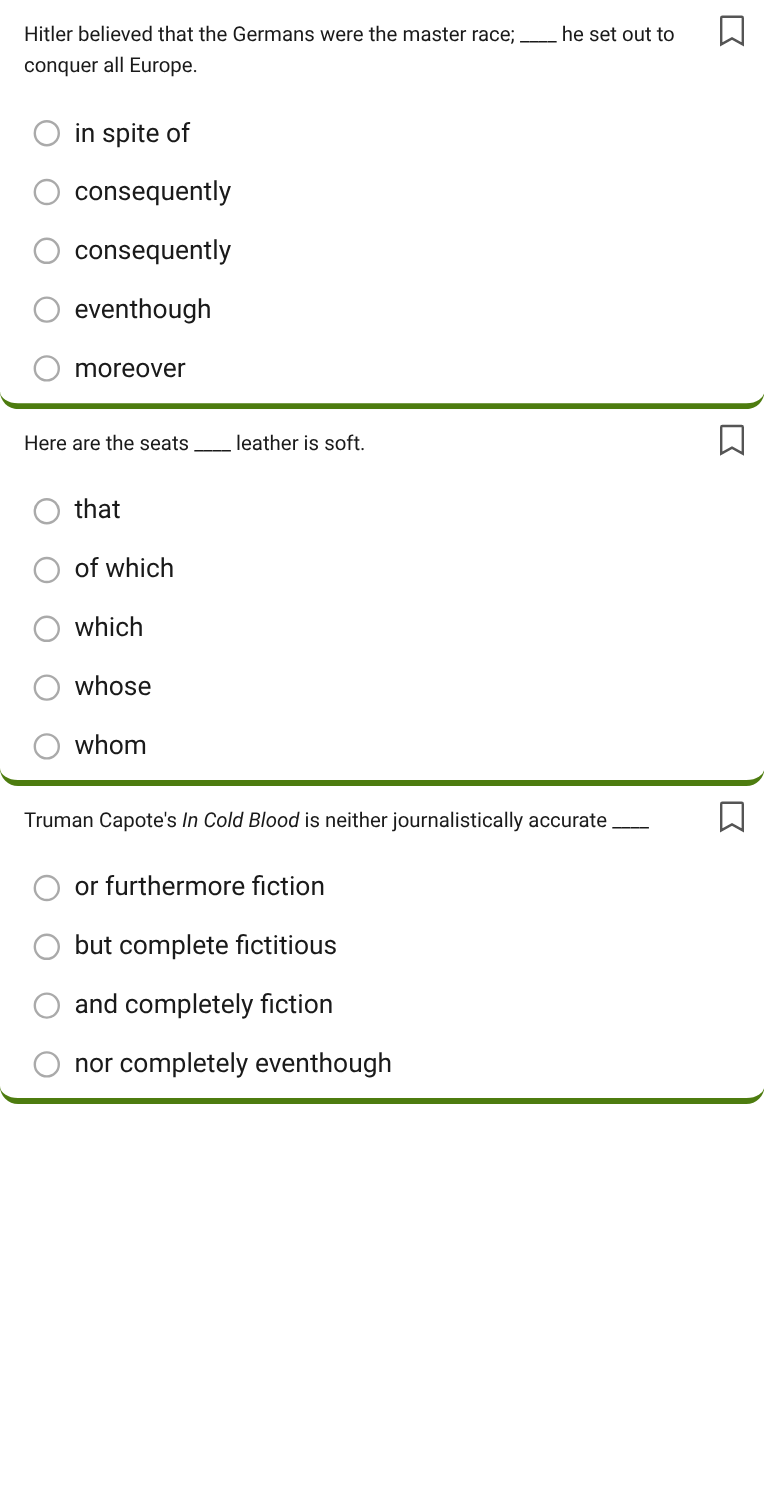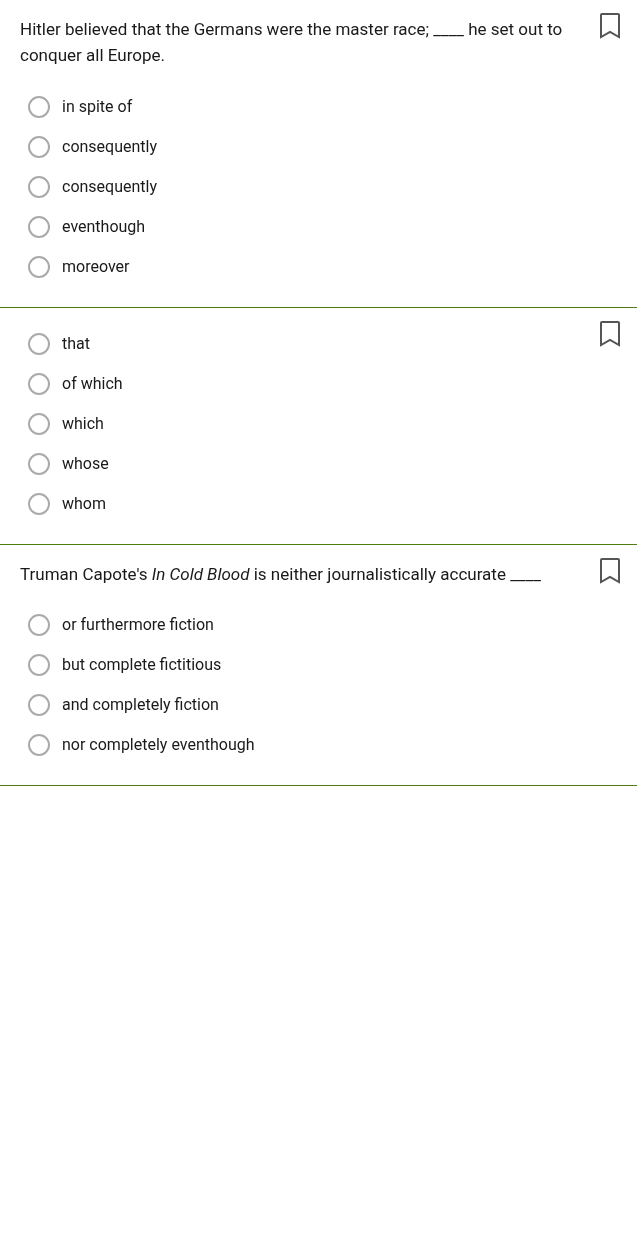--- a/index.html
+++ b/index.html
@@ -12,23 +12,24 @@
       font-family: -apple-system, BlinkMacSystemFont, 'Segoe UI', Roboto, sans-serif;
       background: #ffffff;
       color: #1a1a1a;
       font-size: 17px;
       line-height: 1.5;
       width: 637px;
       min-height: 1238px;
     }
 
     .question-block {
-      padding: 16px 20px 20px 20px;
-      border-bottom: 1px solid #4d7c0f;
+      padding: 16px 20px 4px 20px;
+      border-bottom: 5px solid #4d7c0f;
       position: relative;
+      border-radius: 15px;
     }
 
     .bookmark-icon {
       position: absolute;
       top: 12px;
       right: 16px;
       width: 22px;
       height: 28px;
       cursor: pointer;
     }
@@ -60,21 +61,21 @@
     .radio-circle {
       width: 22px;
       height: 22px;
       border-radius: 50%;
       border: 2px solid #aaa;
       flex-shrink: 0;
       background: #fff;
     }
 
     .option-label {
-      font-size: 16px;
+      font-size: 22px;
       color: #1a1a1a;
     }
   </style>
 </head>
 <body>
 
 <div class="question-block">
   <svg class="bookmark-icon" viewBox="0 0 22 28" fill="none" xmlns="http://www.w3.org/2000/svg">
     <path d="M3 2h16a1 1 0 0 1 1 1v22l-9-5-9 5V3a1 1 0 0 1 1-1z" stroke="#555" stroke-width="2" fill="none"></path>
   </svg>
@@ -100,20 +101,21 @@
       <div class="radio-circle"></div>
       <span class="option-label">moreover</span>
     </li>
   </ul>
 </div>
 
 <div class="question-block">
   <svg class="bookmark-icon" viewBox="0 0 22 28" fill="none" xmlns="http://www.w3.org/2000/svg">
     <path d="M3 2h16a1 1 0 0 1 1 1v22l-9-5-9 5V3a1 1 0 0 1 1-1z" stroke="#555" stroke-width="2" fill="none"></path>
   </svg>
+  <p class="question-text">Here are the seats ____ leather is soft.</p>
   <ul class="options-list">
     <li class="option-item">
       <div class="radio-circle"></div>
       <span class="option-label">that</span>
     </li>
     <li class="option-item">
       <div class="radio-circle"></div>
       <span class="option-label">of which</span>
     </li>
     <li class="option-item">

